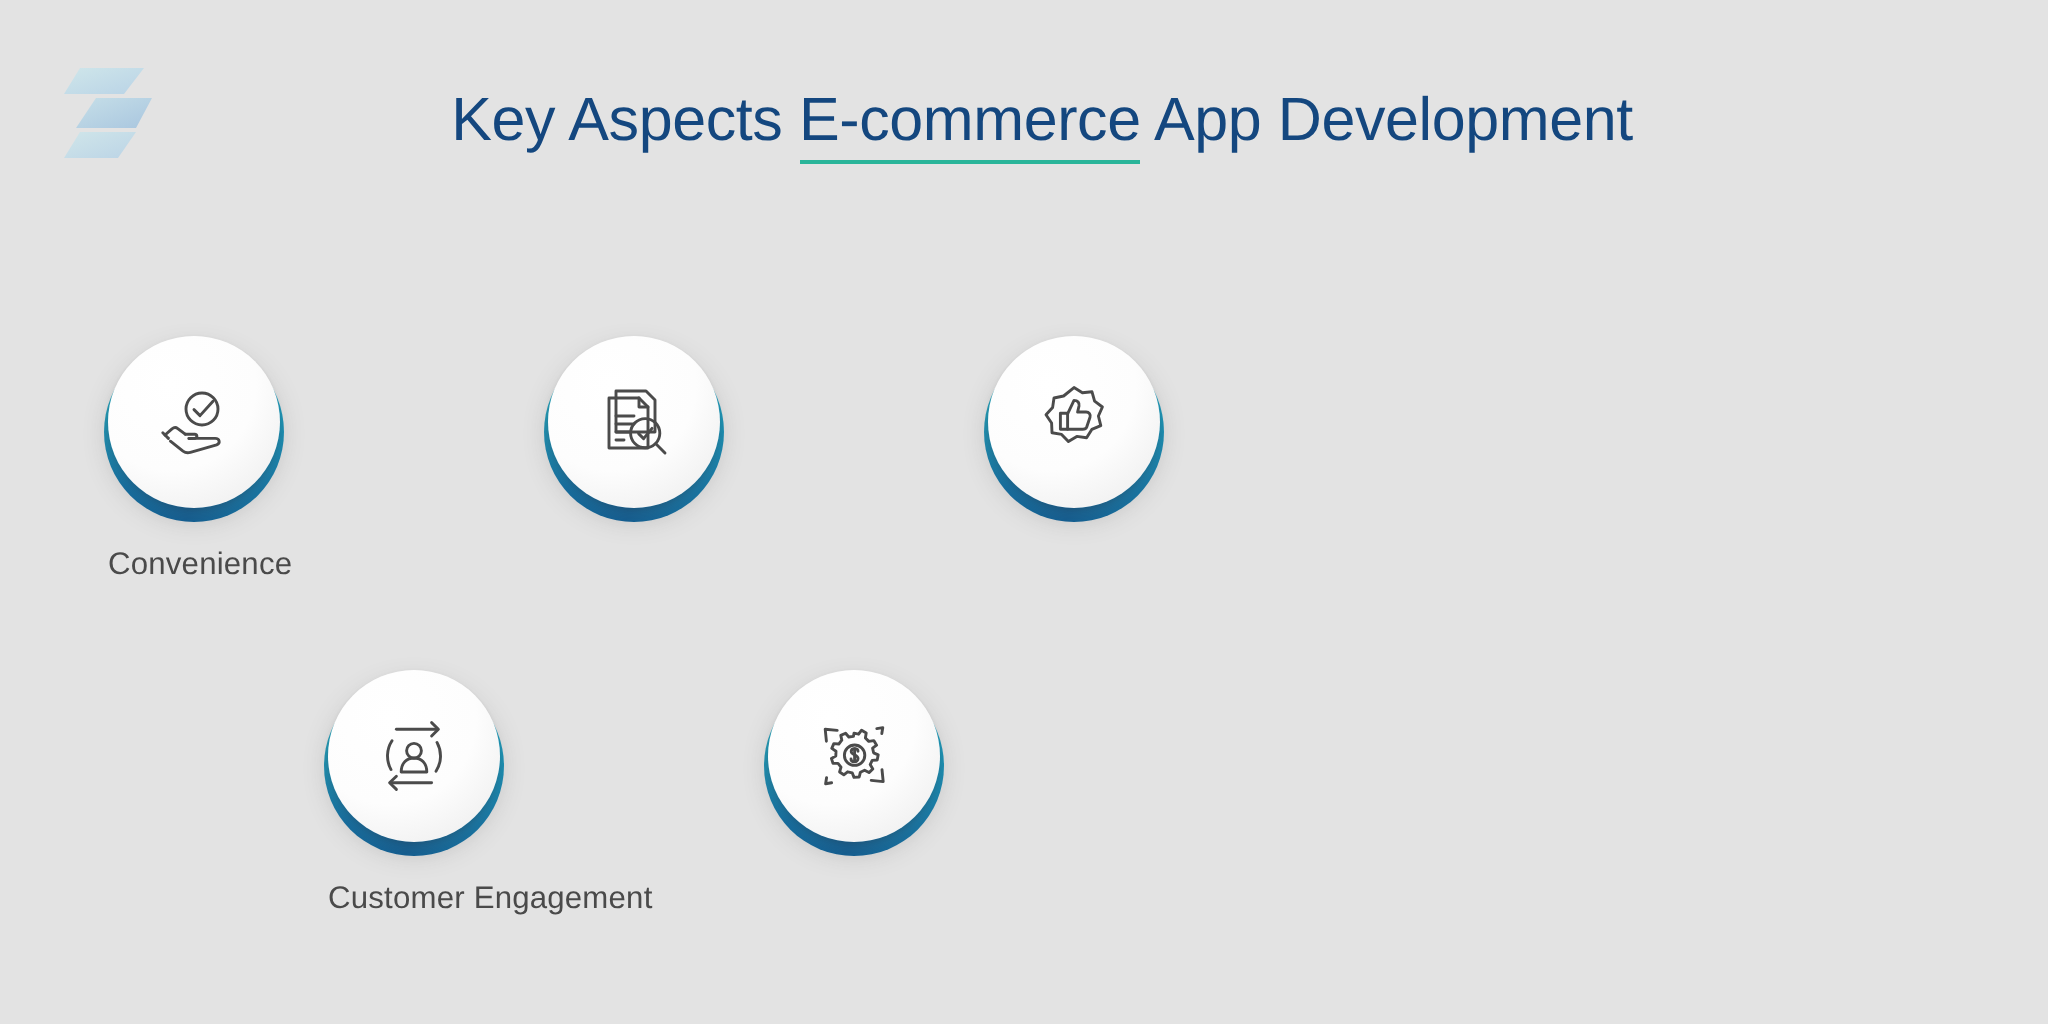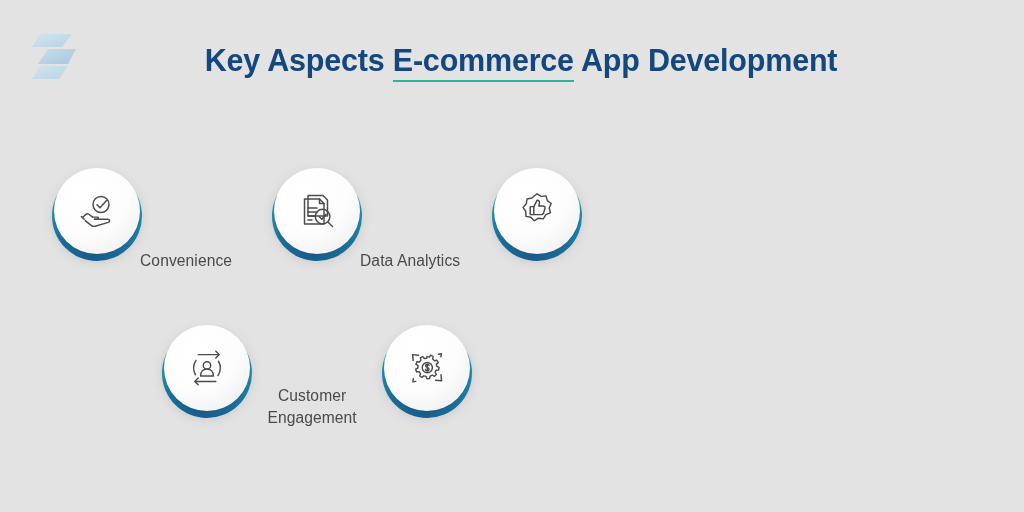--- a/index.html
+++ b/index.html
@@ -27,44 +27,44 @@
 
   
   #title {
     position: absolute;
     left: 0;
     top: 43px;
     width: 1024px;
     text-align: center;
     padding-left: 18px;
     font-size: 30.5px;
-    font-weight: bold;
+    font-weight: normal;
     letter-spacing: -0.2px;
     color: #14477f;
     white-space: nowrap;
   }
   #title .hl {
     color: #14477f;
     border-bottom: 2.5px solid #2ab59a;
     padding-bottom: 3px;
   }
 
   
   .row {
     position: absolute;
     display: flex;
     width: 100%;
   }
   #row-1 { top: 168px; left: 0; }
-  #row-2 { top: 325px; left: 0; }
+  #row-2 { top: 335px; left: 0; }
 
   .card {
     display: flex;
-    flex-direction: row;
-    align-items: flex-end;
+    flex-direction: column;
+    align-items: flex-start;
   }
   #row-1 .card { width: 220px; }
   #row-2 .card { width: 220px; }
   #row-1 { padding-left: 54px; }
   #row-2 { padding-left: 164px; }
 
   
   .badge {
     position: relative;
     width: 86px;
@@ -179,21 +179,20 @@
           <path class="icon-stroke" d="M11 17 H20"></path>
           <path class="icon-stroke" d="M11 21 H20"></path>
           <path class="icon-stroke" d="M11 25 H17.5"></path>
           <path class="icon-stroke" d="M11 29 H15"></path>
           <circle class="icon-stroke" cx="25.6" cy="25.6" r="7.3" fill="#fdfdfd"></circle>
           <path class="icon-stroke" d="M22.3 25.8 L24.8 28.3 L29 23.2"></path>
           <path class="icon-stroke" d="M30.9 30.9 L35.5 35.5"></path>
         </svg>
       </div>
     </div>
-    <div class="label">Data Analytics</div>
   </div>
 
   <div class="card">
     <div class="badge">
       <div class="disc">
         <svg viewBox="0 0 40 40">
           <path class="icon-stroke" d="M20 2.8 L24.2 5.4 L29 4.9 L30.3 9.6 L34.2 12.5 L32.2 17 L33.4 21.8 L28.9 23.7 L26.3 27.9 L21.4 27.2 L17.2 29.8 L13.8 26.2 L9 25.4 L8.8 20.5 L6 16.4 L9.3 12.8 L10 8 L14.8 7 Z"></path>
           <path class="icon-stroke" d="M16.8 23.6 V15.6 H13.2 V23.6 Z"></path>
           <path class="icon-stroke" d="M16.8 15.9 L20 9.2 C21.9 9.2 22.8 10.4 22.5 12 L21.8 15 H26 C27.6 15 28.4 16.2 28 17.6 L26.4 22.4 C26 23.3 25.3 23.6 24.4 23.6 H16.8"></path>
         </svg>

